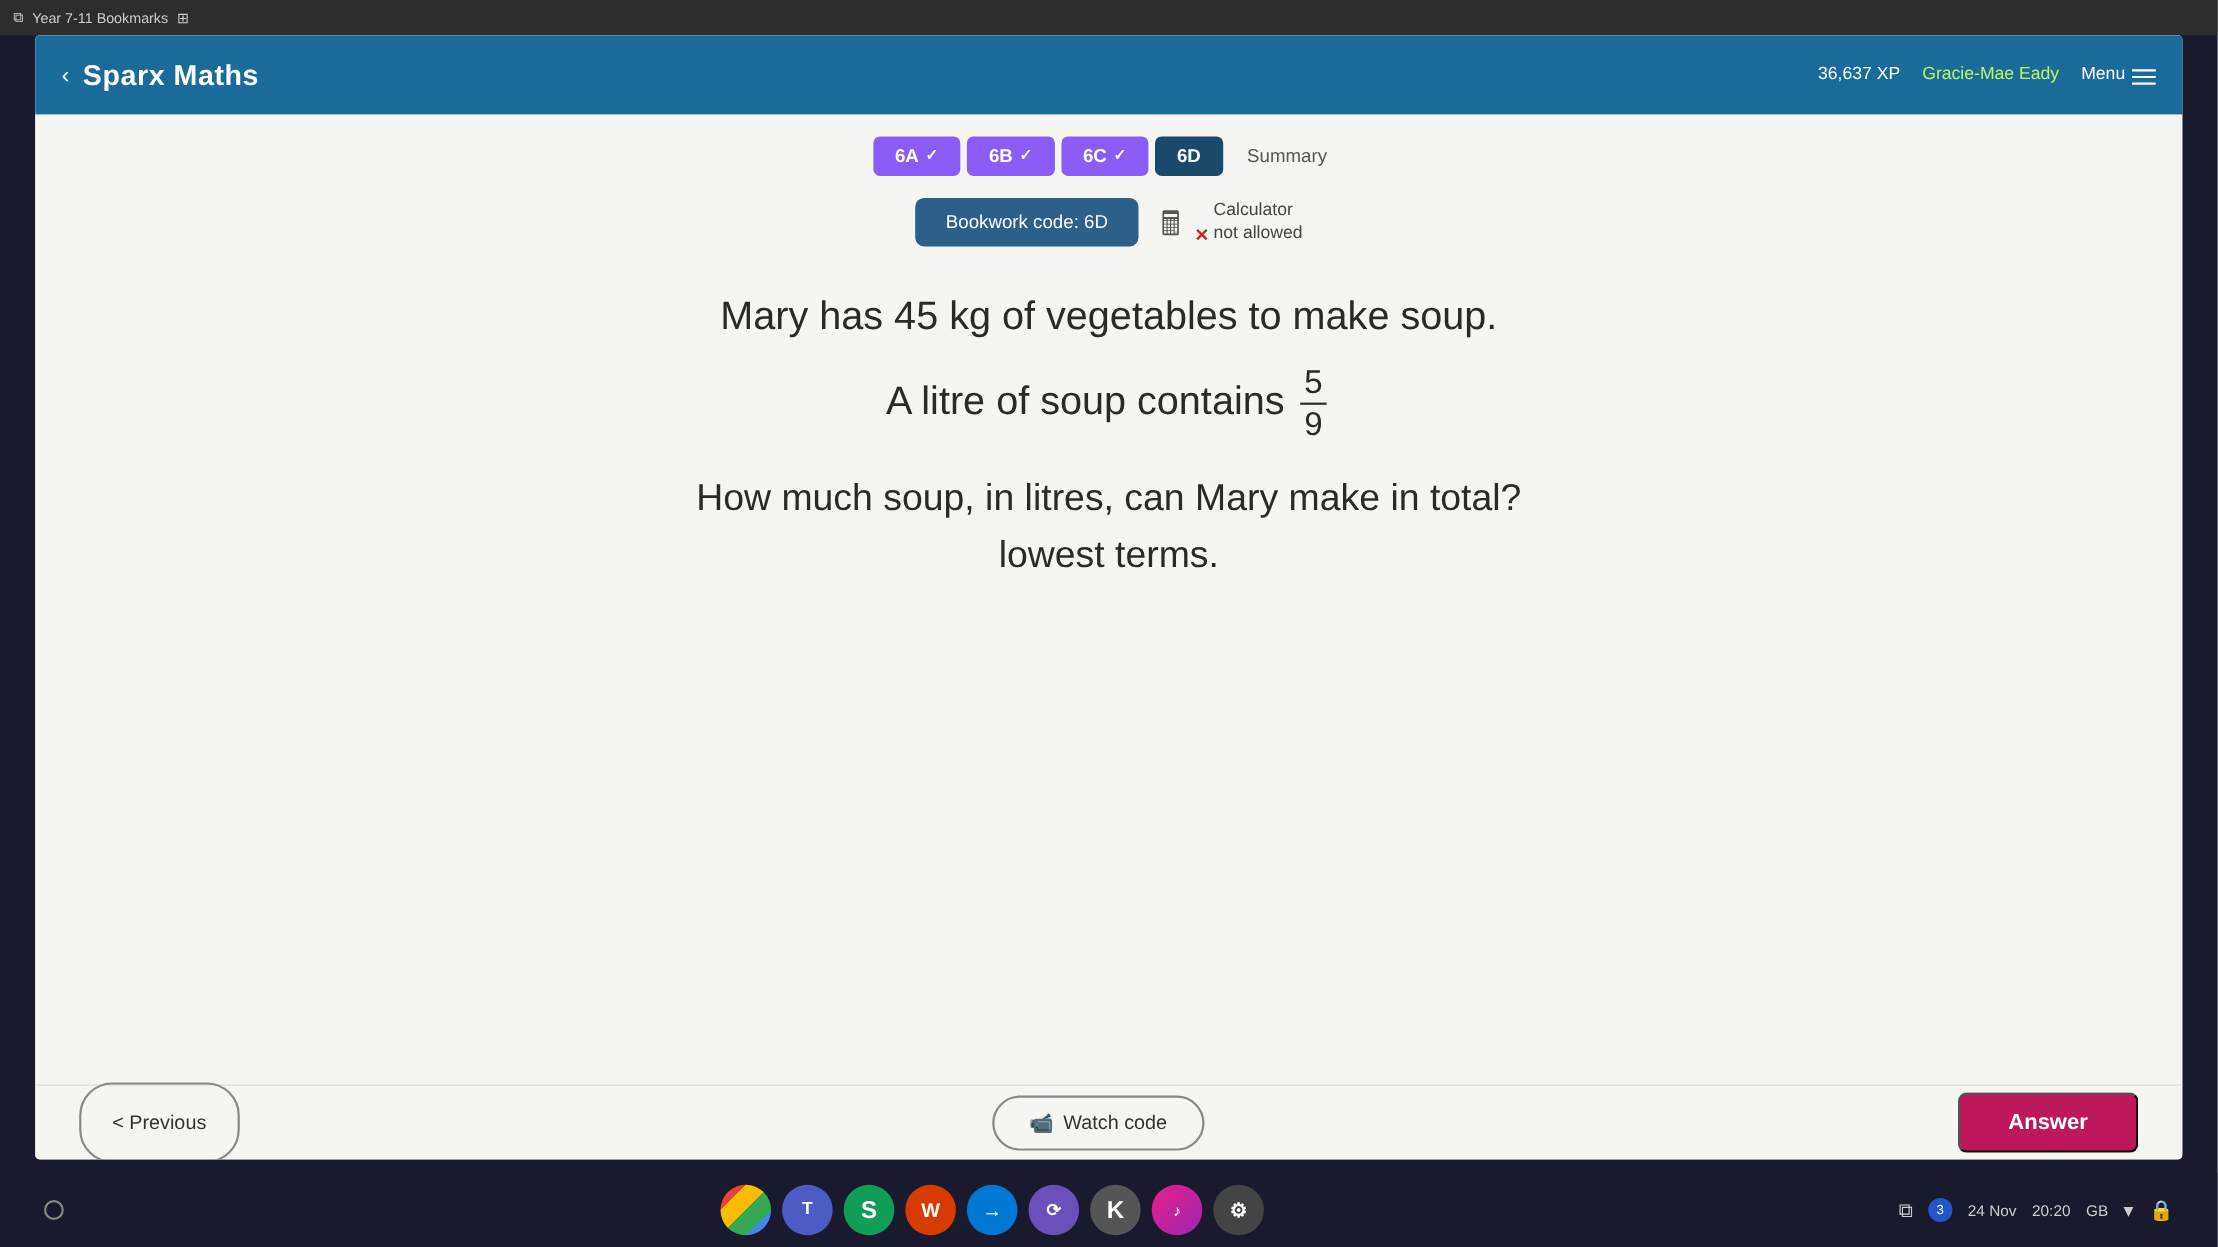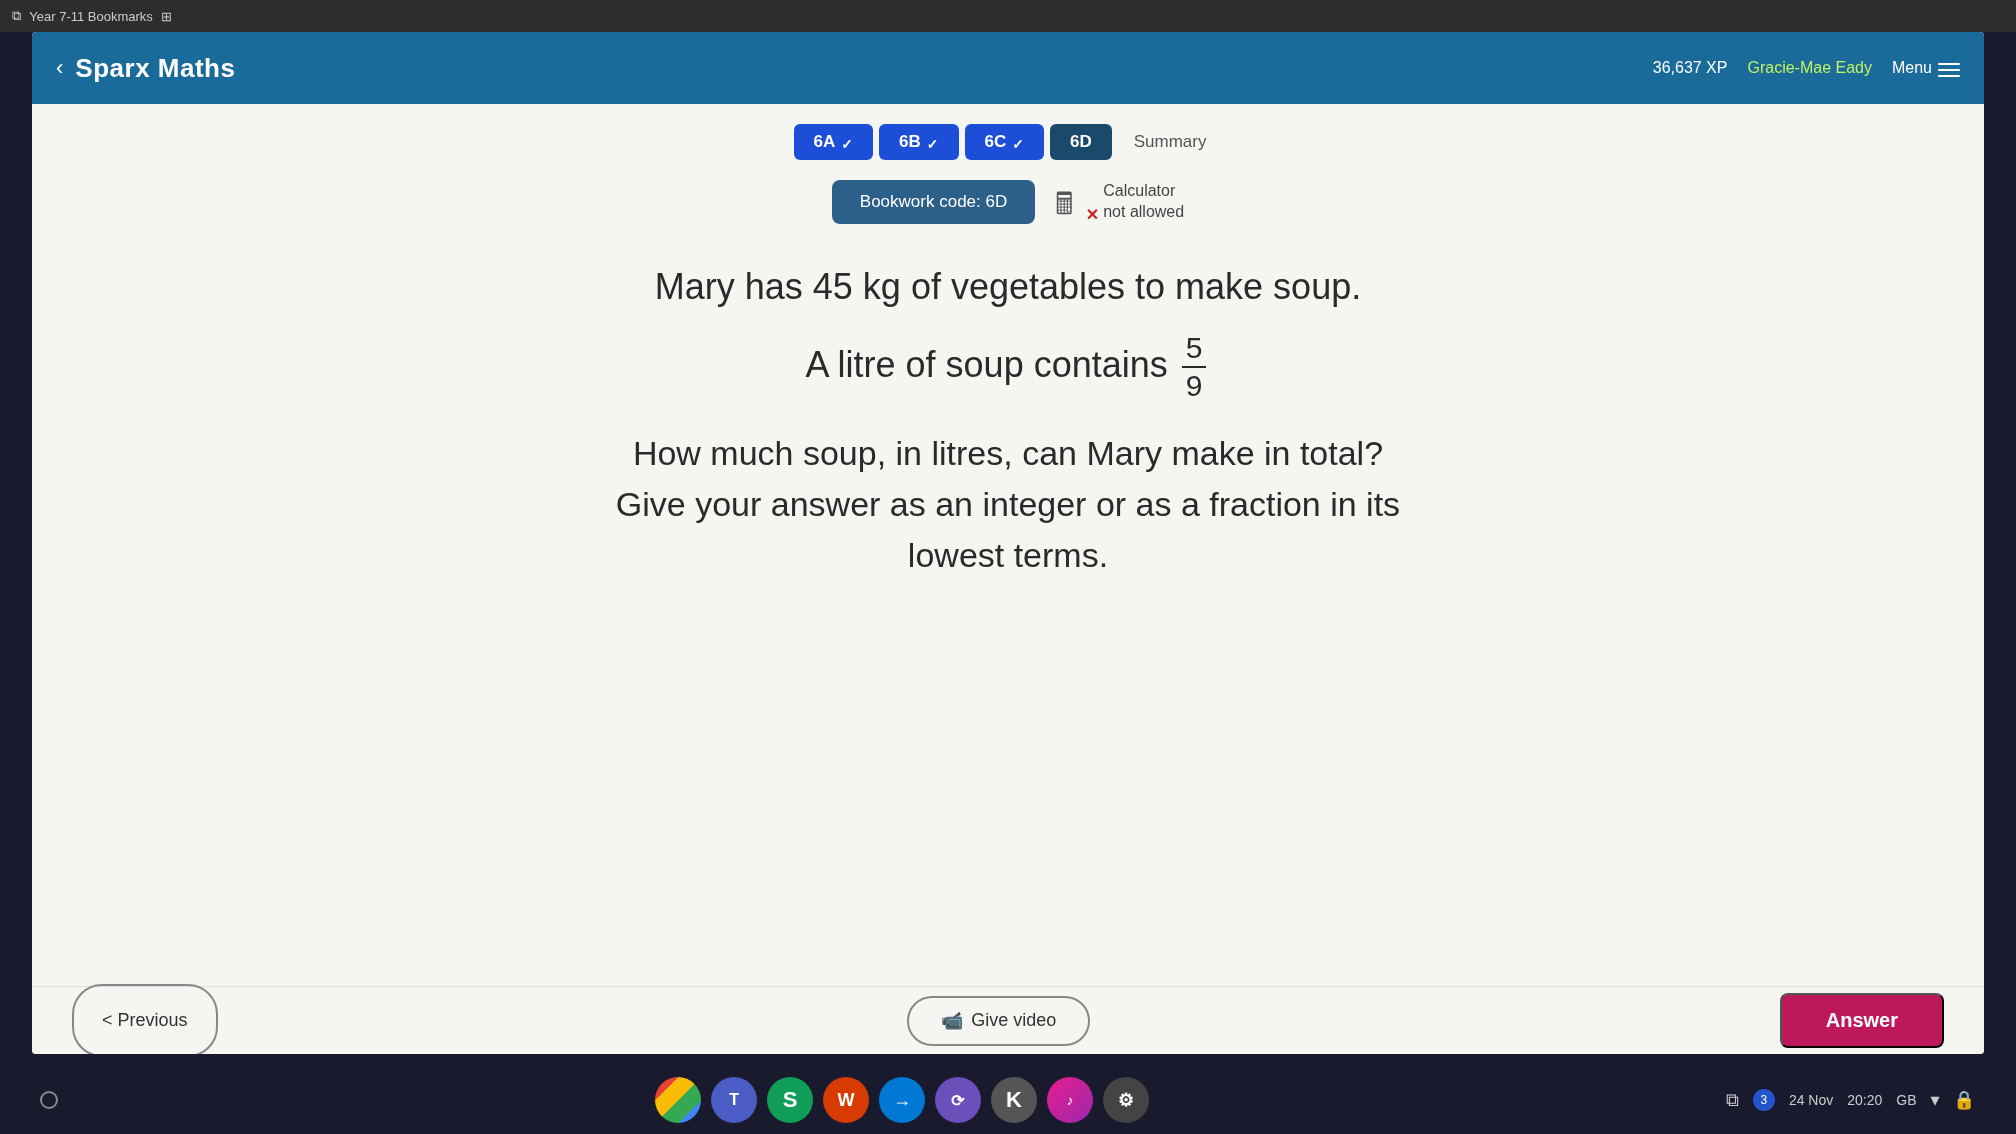--- a/index.html
+++ b/index.html
@@ -110,28 +110,28 @@
     }
 
     
     .tab-bar {
       display: flex;
       align-items: center;
       gap: 6px;
       margin-bottom: 20px;
     }
     .tab-completed {
-      background: #1d4ed8;
+      background: #8b5cf6;
       color: white;
       padding: 8px 20px;
       border-radius: 6px;
       font-size: 17px;
       font-weight: 600;
       display: flex;
-      align-items: flex-end;
+      align-items: flex-start;
       gap: 6px;
     }
     .tab-active {
       background: #1a4a6b;
       color: white;
       padding: 8px 20px;
       border-radius: 6px;
       font-size: 17px;
       font-weight: 700;
     }
@@ -419,33 +419,32 @@
       <p class="question-line">Mary has 45 kg of vegetables to make soup.</p>
 
       <p class="question-line">
         <span>A litre of soup contains </span><span class="fraction-inline">
             <span class="fraction-num">5</span>
             <span class="fraction-den">9</span>
           </span>
       </p>
 
       <p class="question-sub" style="margin-top:24px;">How much soup, in litres, can Mary make in total?</p>
-      <p class="question-sub">Give your answer as an integer or as a fraction in its</p>
       <p class="question-sub">lowest terms.</p>
     </div>
 
   </div>
 
   <div class="bottom-bar">
     <button class="prev-btn">
       <span>&lt; Previous</span>
     </button>
     <button class="watch-video-btn">
       <span class="video-icon">📹</span>
-      <span>Give video</span>
+      <span>Watch code</span>
     </button>
     <button class="answer-btn">
       <span>Answer</span>
     </button>
   </div>
 
 </div>
 
 <div class="taskbar">
   <div class="taskbar-circle"></div>

